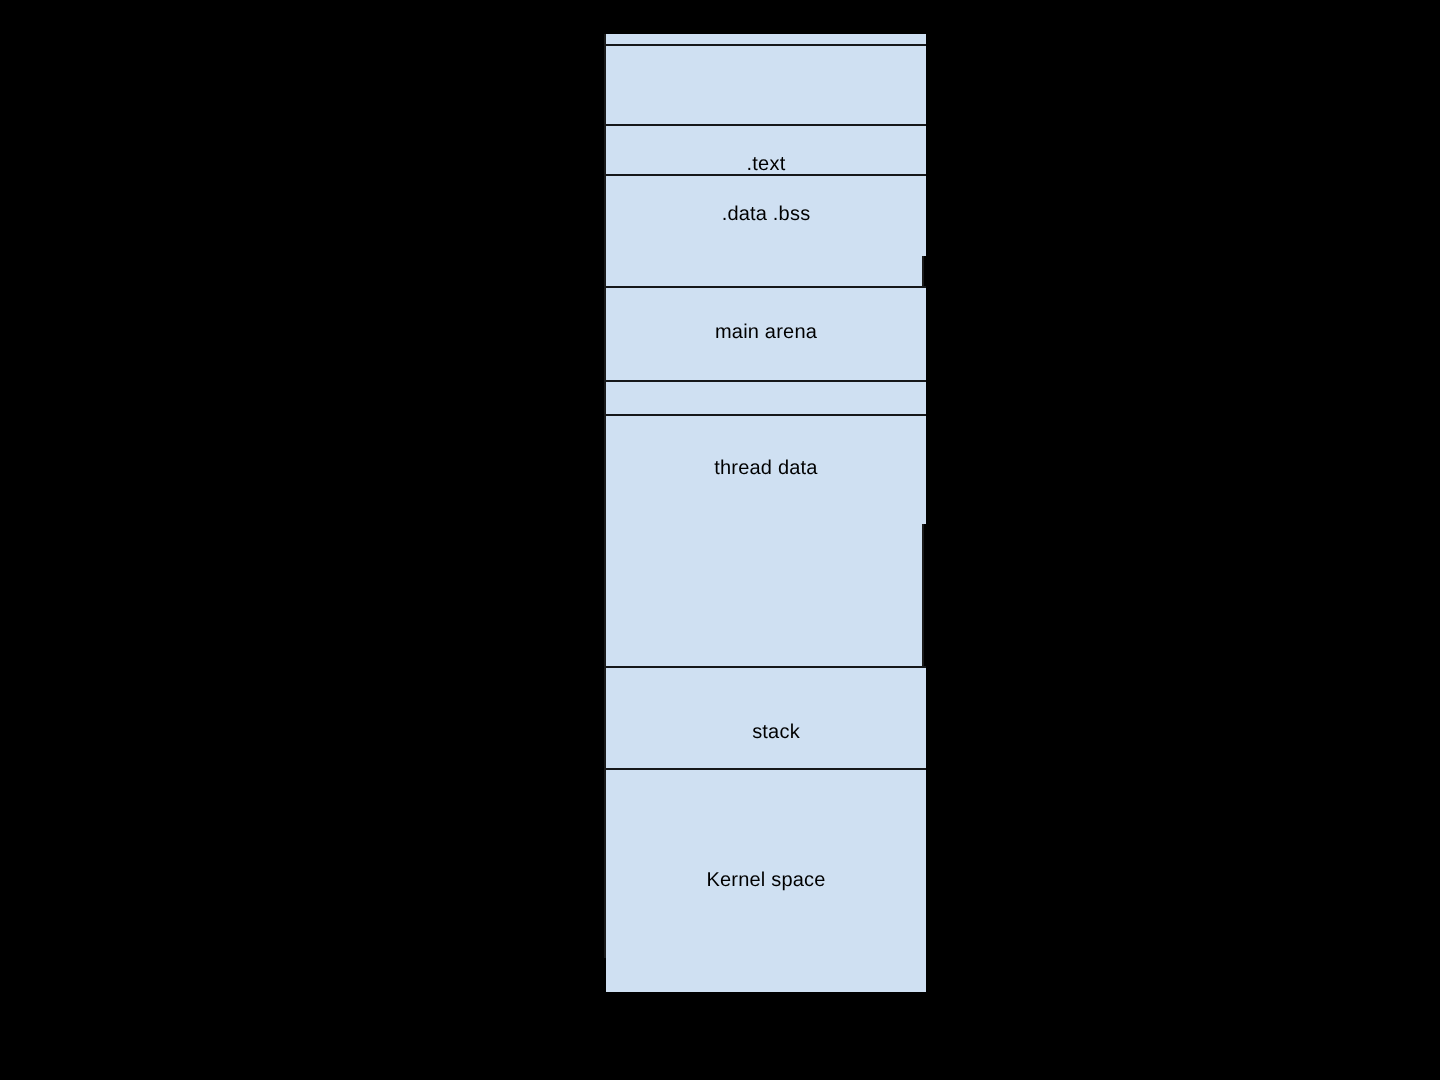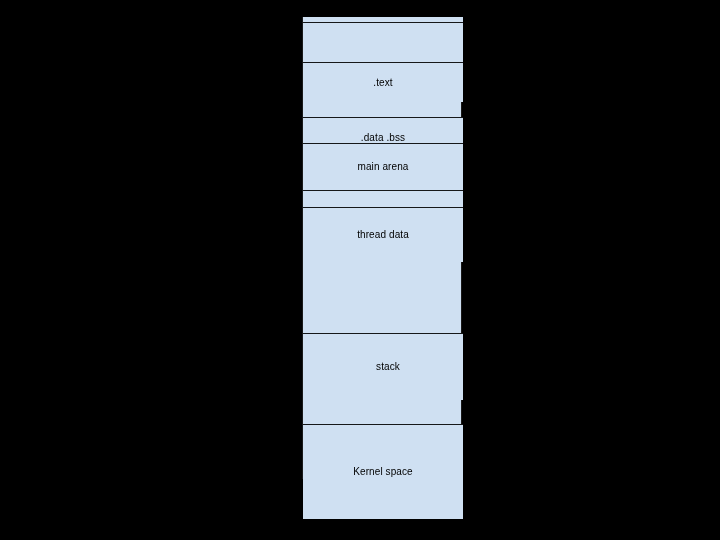--- a/index.html
+++ b/index.html
@@ -68,32 +68,32 @@
 
   <div class="mem-row first no-line" style="top: 0px; height: 5px;">
         <span class="mem-label"></span>
       </div>
       <div class="mem-row" style="top: 5px; height: 40px;">
         <span class="mem-label"></span>
       </div>
       <div class="mem-row" style="top: 45px; height: 40px;">
         <span class="mem-label">.text</span>
       </div>
-      <div class="mem-row" style="top: 100px; height: 41px;">
+      <div class="mem-row" style="top: 70px; height: 41px;">
         <span class="mem-label">.data .bss</span>
       </div>
       <div class="mem-row" style="top: 126px; height: 47px; text-align: right;">
         <span class="mem-label">main arena</span>
       </div>
       <div class="mem-row" style="top: 173px; height: 17px;">
         <span class="mem-label"></span>
       </div>
       <div class="mem-row" style="top: 190px; height: 55px;">
         <span class="mem-label">thread data</span>
       </div>
       <div class="mem-row" style="top: 316px; height: 67px;">
         <span class="mem-label lbl-nudge-right">stack</span>
       </div>
-      <div class="mem-row" style="top: 367px; height: 95px; margin-top: 40px;">
+      <div class="mem-row" style="top: 367px; height: 112px;">
         <span class="mem-label">Kernel space</span>
       </div>
     </div>
 </div>
 
 </body></html>

